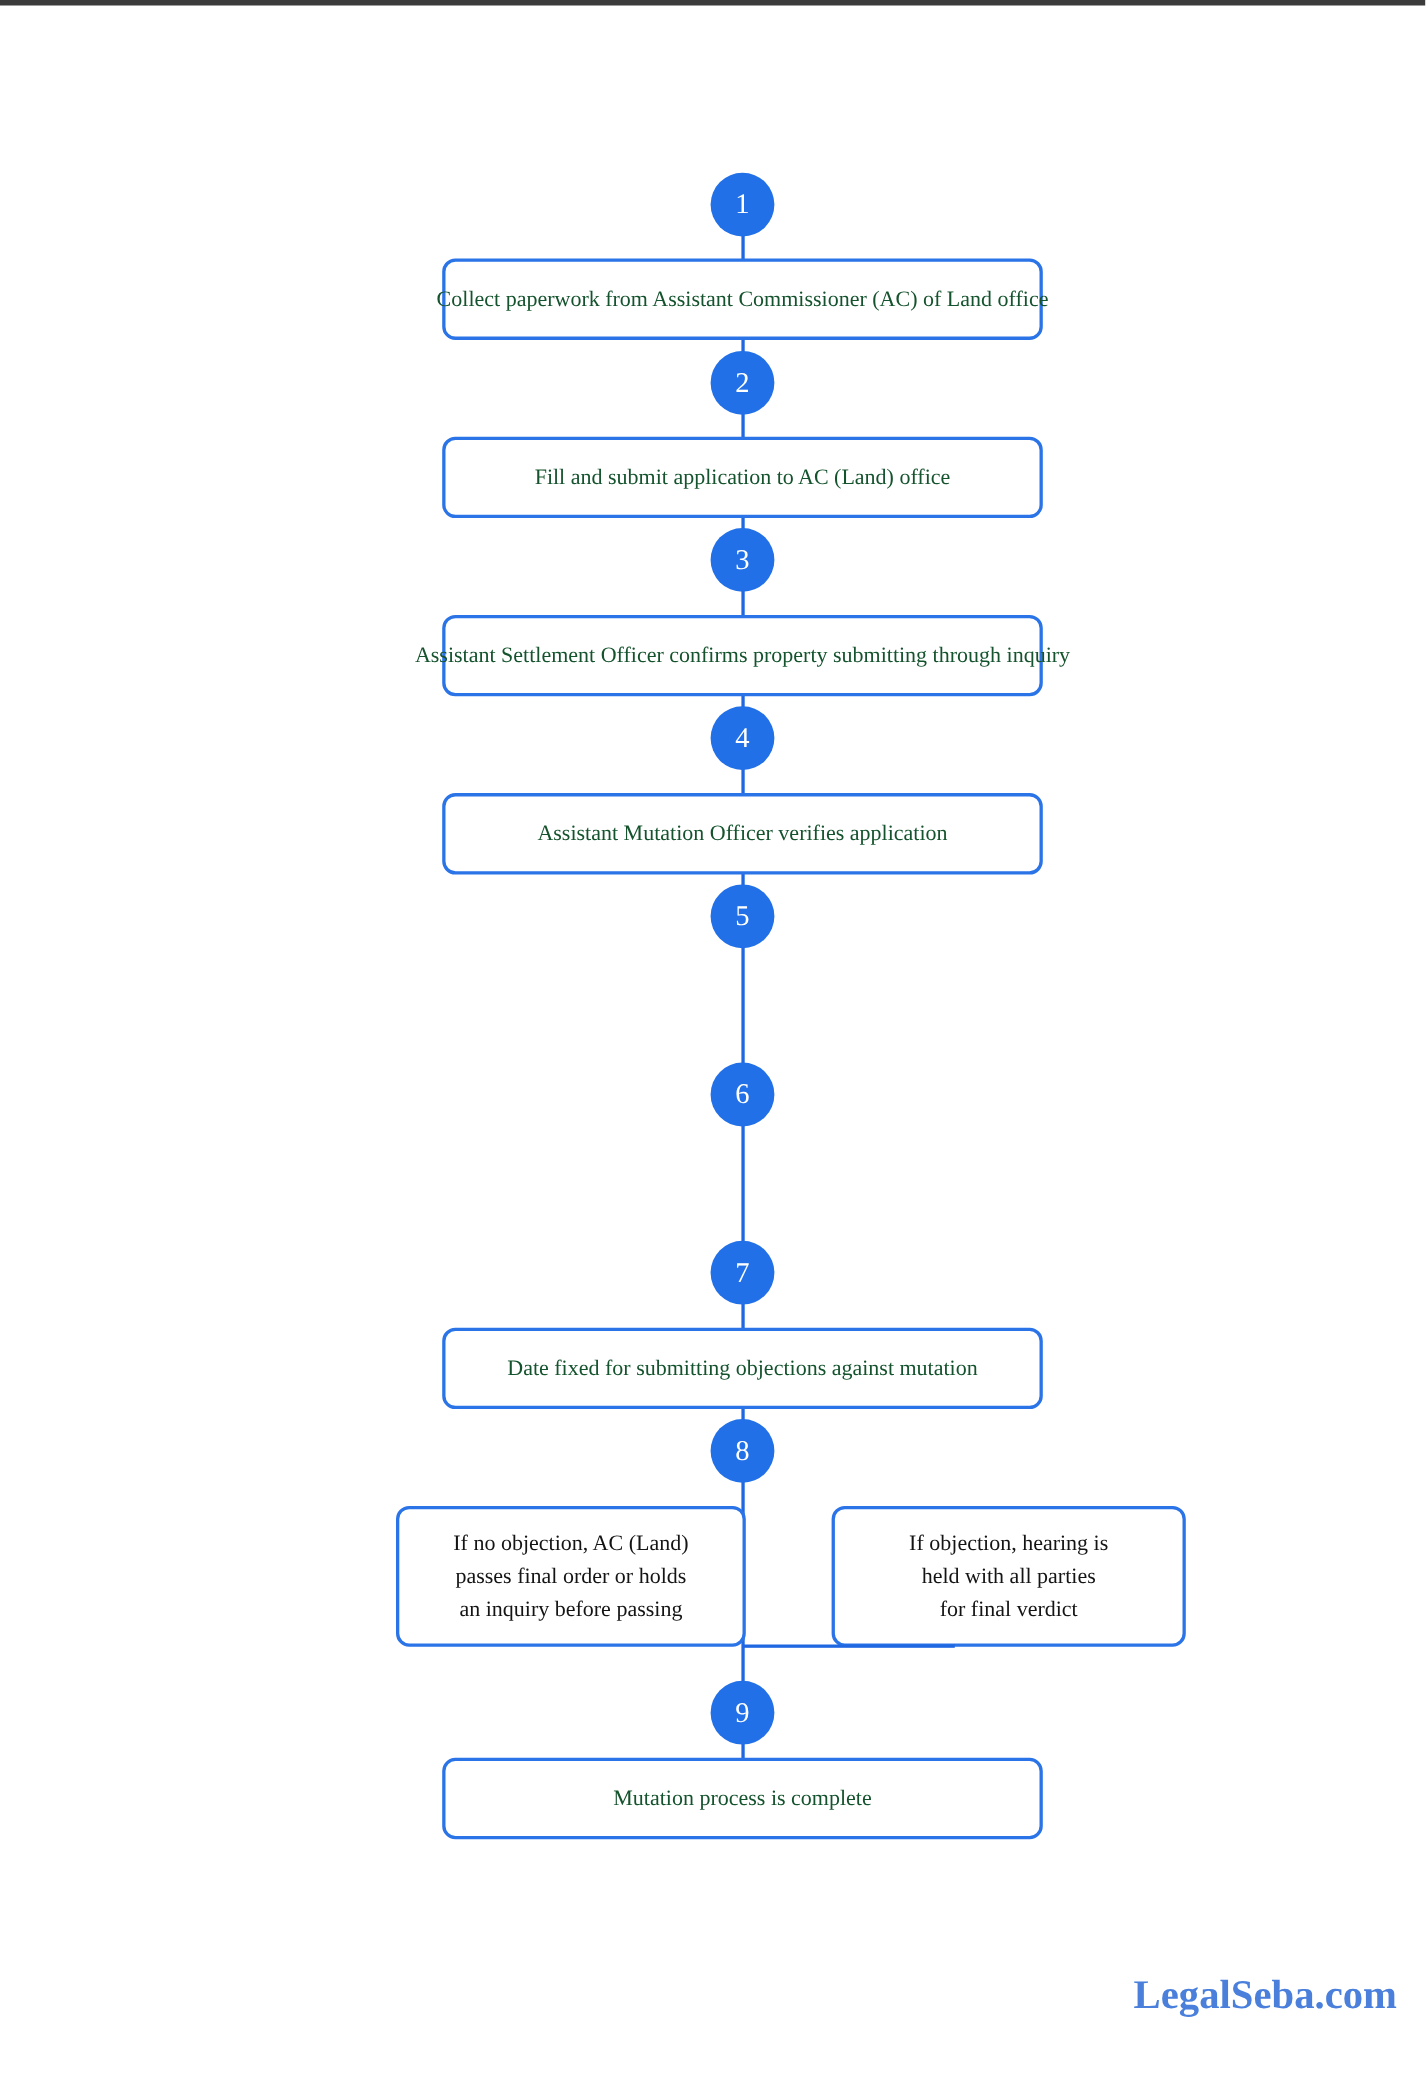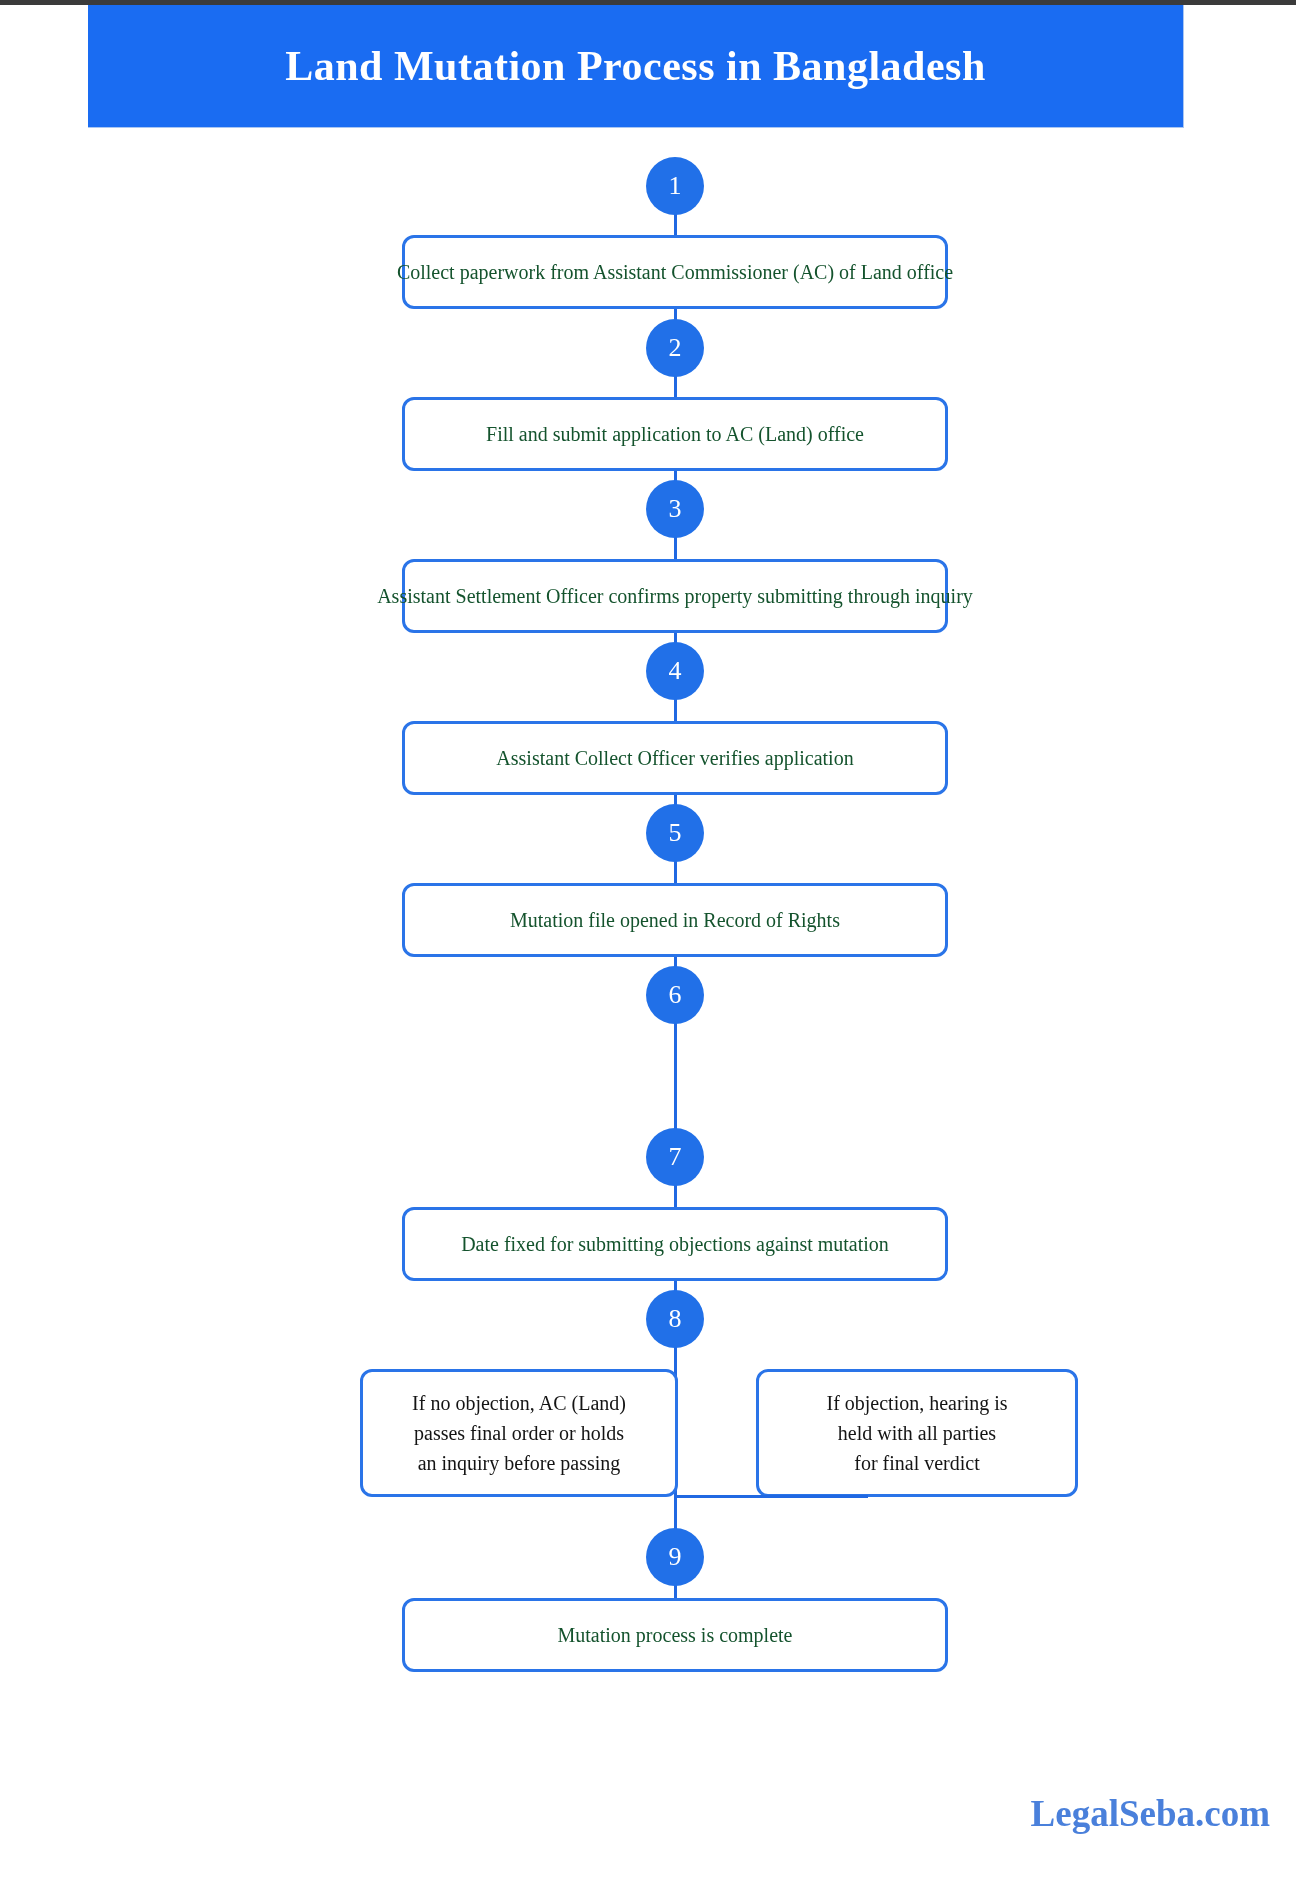--- a/index.html
+++ b/index.html
@@ -111,50 +111,44 @@
     font-weight: bold;
   }
 </style>
 </head>
 <body>
 
 <div class="page">
 
   <div class="top-strip"></div>
 
-  <div class="banner">
-    <div class="banner-title">Land Mutation Process in Bangladesh</div>
-  </div>
 
   <div class="vline"></div>
 
   <div class="circle c1">1</div>
   <div class="step-box b1">
     <span class="step-text">Collect paperwork from Assistant Commissioner (AC) of Land office</span>
   </div>
 
   <div class="circle c2">2</div>
   <div class="step-box b2">
     <span class="step-text">Fill and submit application to AC (Land) office</span>
   </div>
 
   <div class="circle c3">3</div>
   <div class="step-box b3">
     <span class="step-text">Assistant Settlement Officer confirms property submitting through inquiry</span>
   </div>
 
   <div class="circle c4">4</div>
   <div class="step-box b4">
-    <span class="step-text">Assistant Collect Officer verifies application</span>
+    <span class="step-text">Assistant Mutation Officer verifies application</span>
   </div>
 
   <div class="circle c5">5</div>
-  <div class="step-box b5">
-    <span class="step-text">Mutation file opened in Record of Rights</span>
-  </div>
 
   <div class="circle c6">6</div>
 
   <div class="circle c7">7</div>
   <div class="step-box b7">
     <span class="step-text">Date fixed for submitting objections against mutation</span>
   </div>
 
   <div class="circle c8">8</div>
   <div class="branch-box branch-left">

